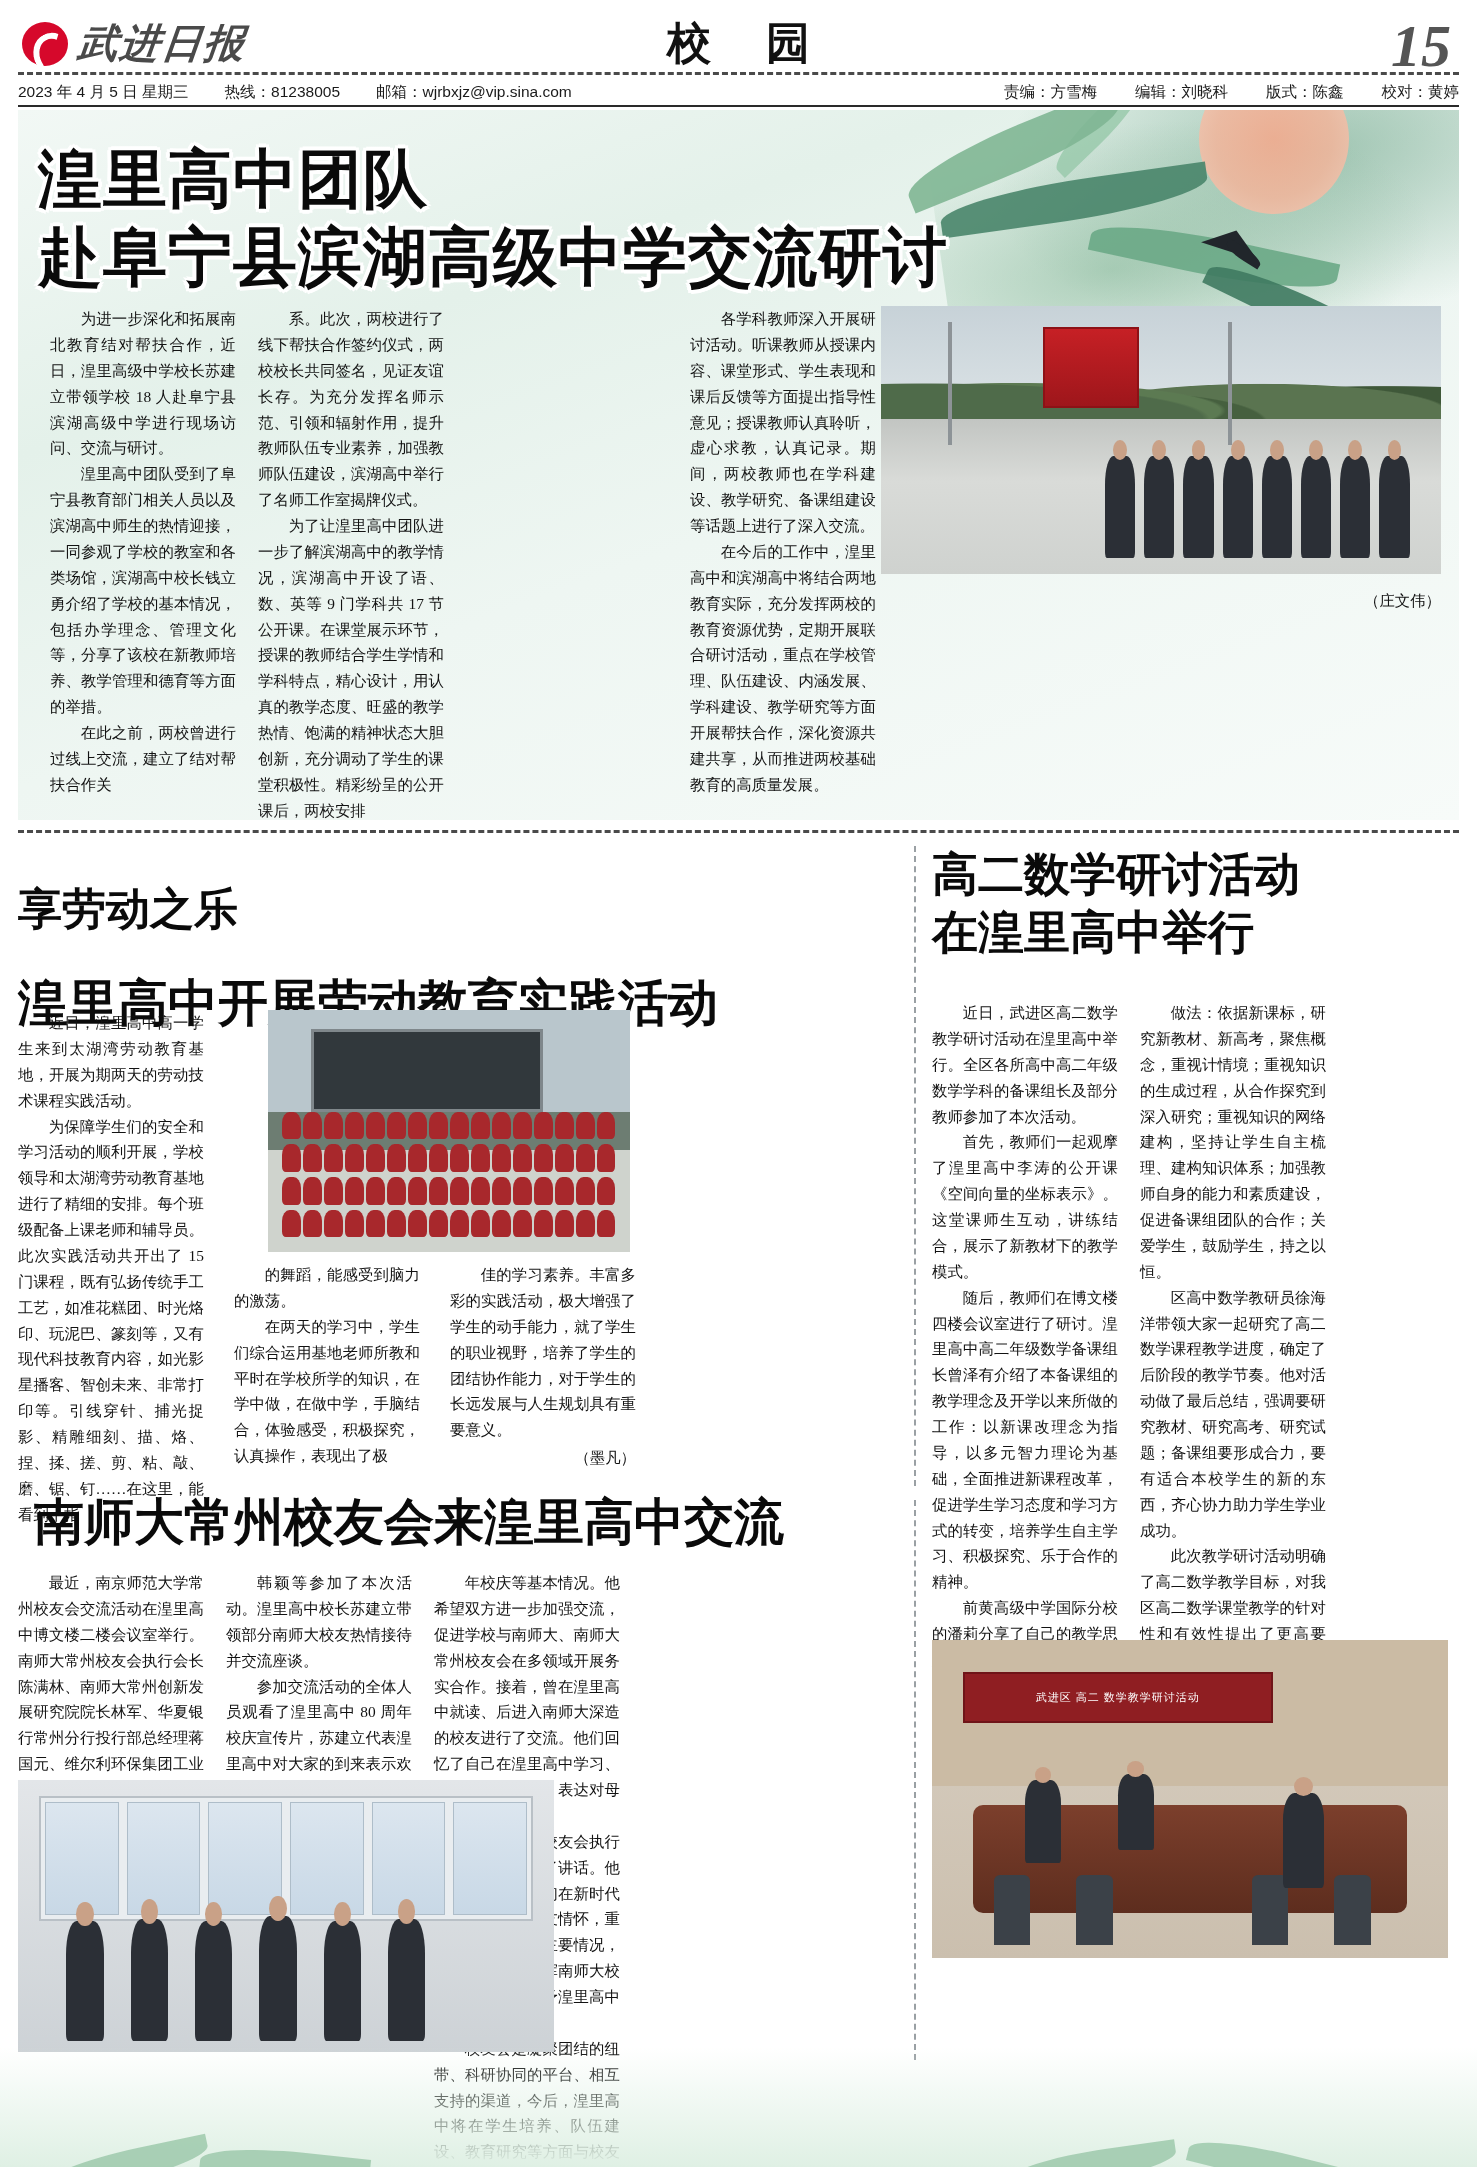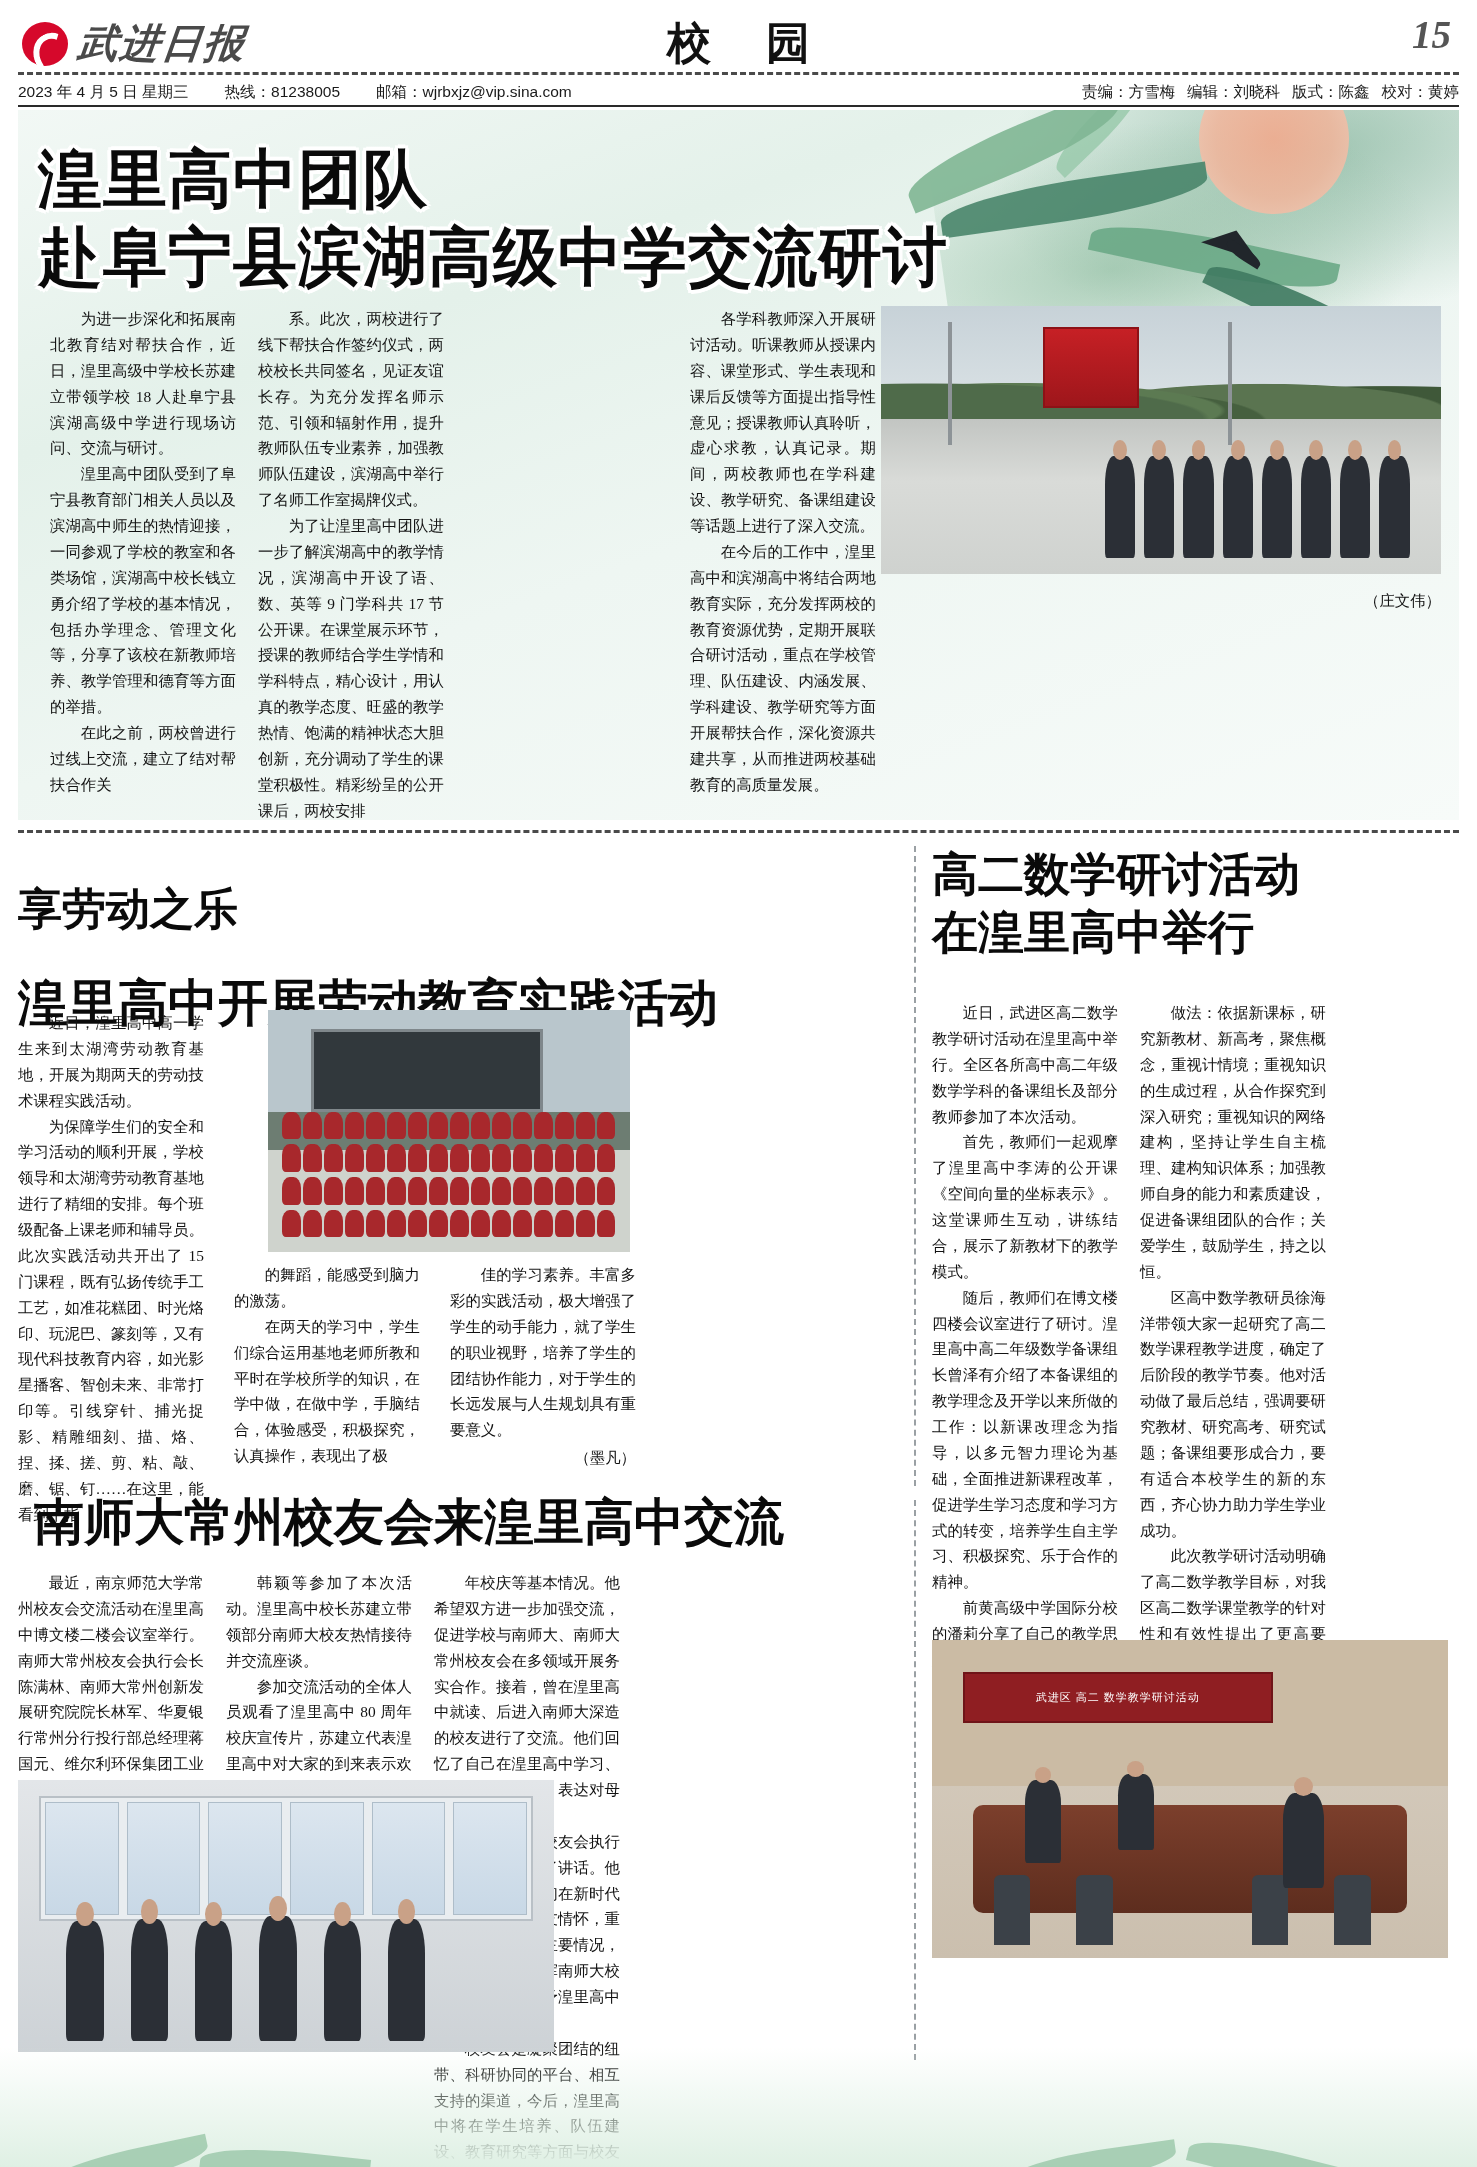--- a/index.html
+++ b/index.html
@@ -66,21 +66,21 @@
     font-size: 44px;
     font-weight: bold;
     letter-spacing: 22px;
     color: #111;
     text-indent: 22px;
   }
   #page-number {
     position: absolute;
     right: 26px; top: 12px;
     font-family: "Liberation Serif", serif;
-    font-size: 39px;
+    font-size: 60px;
     font-style: italic;
     font-weight: bold;
     color: #555;
   }
 
   
   .dotted-rule {
     position: absolute;
     left: 18px; right: 18px;
     height: 0;
@@ -94,21 +94,21 @@
     left: 18px; right: 18px; top: 78px;
     height: 28px;
     display: flex;
     align-items: center;
     justify-content: space-between;
     font-family: "Liberation Sans", "DejaVu Sans", sans-serif;
     font-size: 15.5px;
     color: #1a1a1a;
   }
   #infobar-left { display: flex; gap: 36px; }
-  #infobar-right { display: flex; gap: 12px; }
+  #infobar-right { display: flex; gap: 38px; }
 
   #rule-under-info {
     position: absolute;
     left: 18px; right: 18px; top: 105px;
     height: 2px;
     background: #2a2a2a;
   }
 
   
   #hero {

